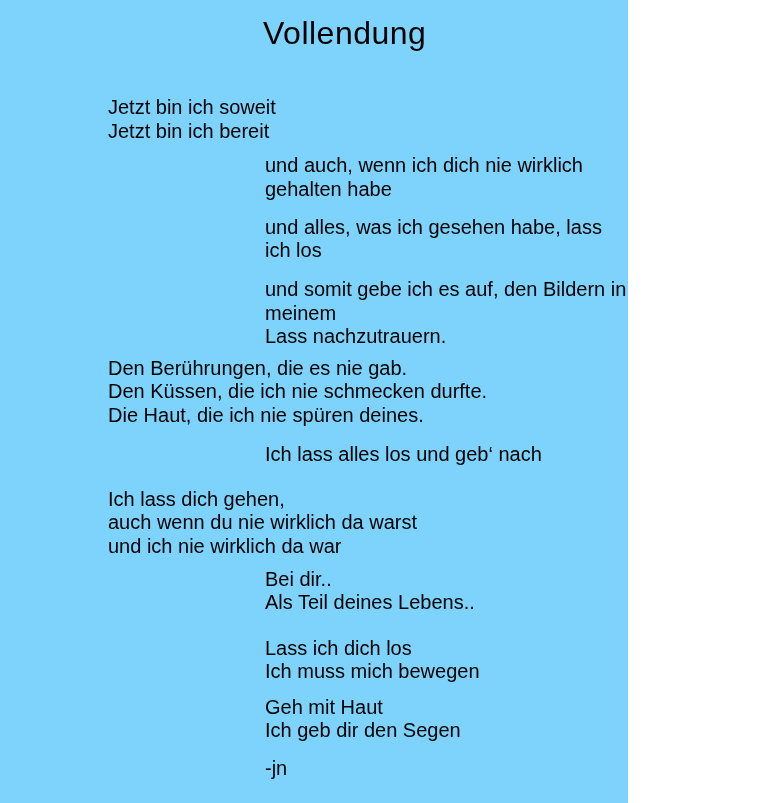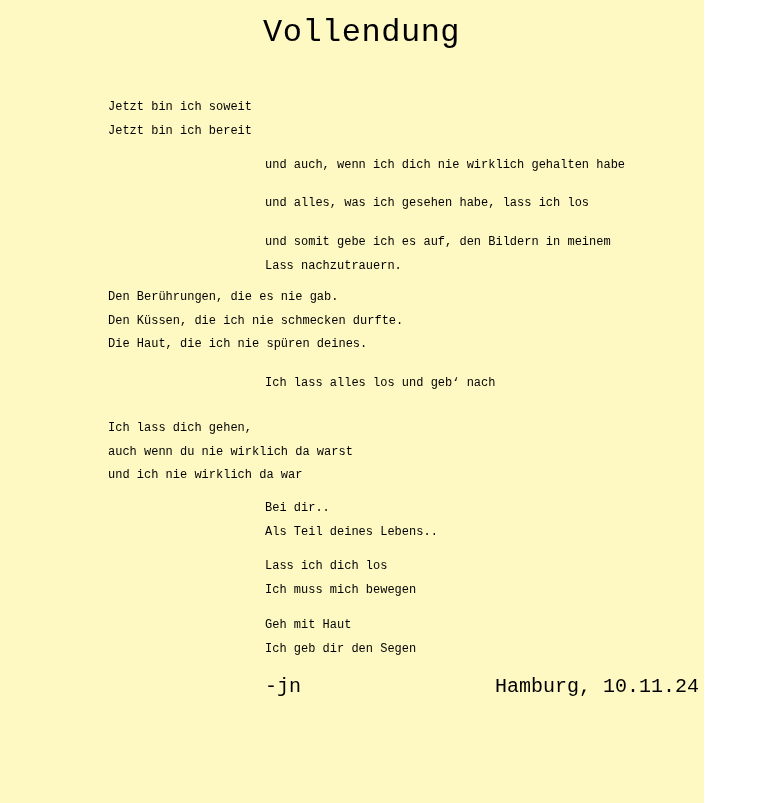--- a/index.html
+++ b/index.html
@@ -2,52 +2,52 @@
 <html><head>
 <meta charset="utf-8">
 <style>
   html, body {
     margin: 0;
     padding: 0;
     background: #ffffff;
   }
   .page {
     position: relative;
-    width: 704px;
+    width: 628px;
     height: 803px;
     box-sizing: border-box;
     padding: 13px 0 0 108px;
-    background: #fef9c3;
+    background: #7dd3fc;
     color: #000000;
-    font-family: Liberation Mono, monospace;
+    font-family: Liberation Sans, sans-serif;
     overflow: hidden;
   }
   .title {
     font-size: 32px;
     line-height: 40px;
     font-weight: 400;
     margin: 0 0 43px 155px;
     letter-spacing: 0.5px;
   }
   .stanza {
-    font-size: 12px;
+    font-size: 20px;
     line-height: 23.5px;
   }
   .stanza.indent {
     margin-left: 157px;
   }
   .s1  { margin-top: 11px; }
   .s2  { margin-top: 14.5px; }
   .s3  { margin-top: 14.5px; }
   .s4  { margin-top: 15.5px; }
   .s5  { margin-top: 8px; }
   .s6  { margin-top: 15.5px; }
   .s7  { margin-top: 21.5px; }
   .s8  { margin-top: 9.5px; }
-  .s9  { margin-top: 11px; }
+  .s9  { margin-top: 22px; }
   .s10 { margin-top: 12px; }
   .signature-row {
     position: relative;
     margin-top: 14px;
     height: 23.5px;
     font-size: 20px;
     line-height: 23.5px;
   }
   .signature-row .sig {
     position: absolute;
@@ -113,16 +113,15 @@
     <div class="line">Ich muss mich bewegen</div>
   </div>
 
   <div class="stanza indent s10">
     <div class="line">Geh mit Haut</div>
     <div class="line">Ich geb dir den Segen</div>
   </div>
 
   <div class="signature-row">
     <span class="sig">-jn</span>
-    <span class="placedate">Hamburg, 10.11.24</span>
   </div>
 
 </div>
 
 </body></html>

